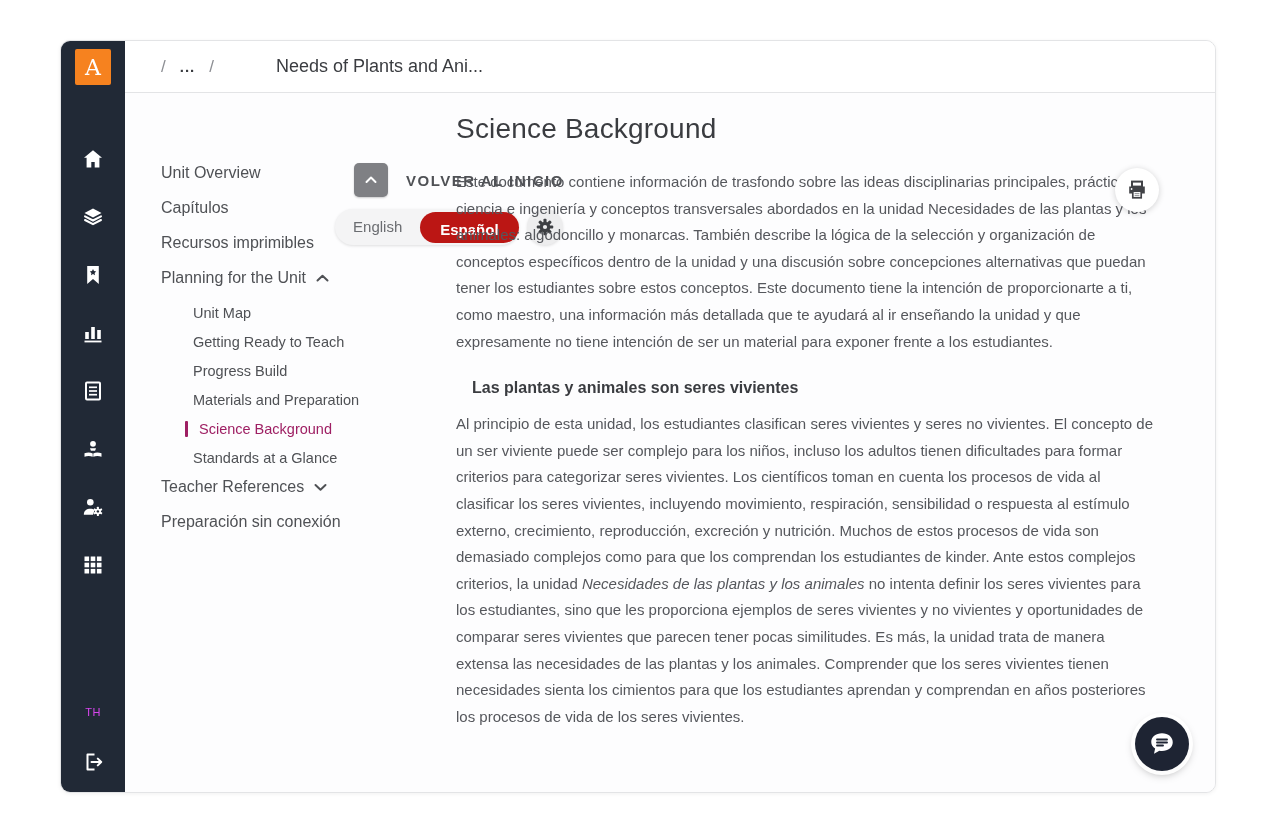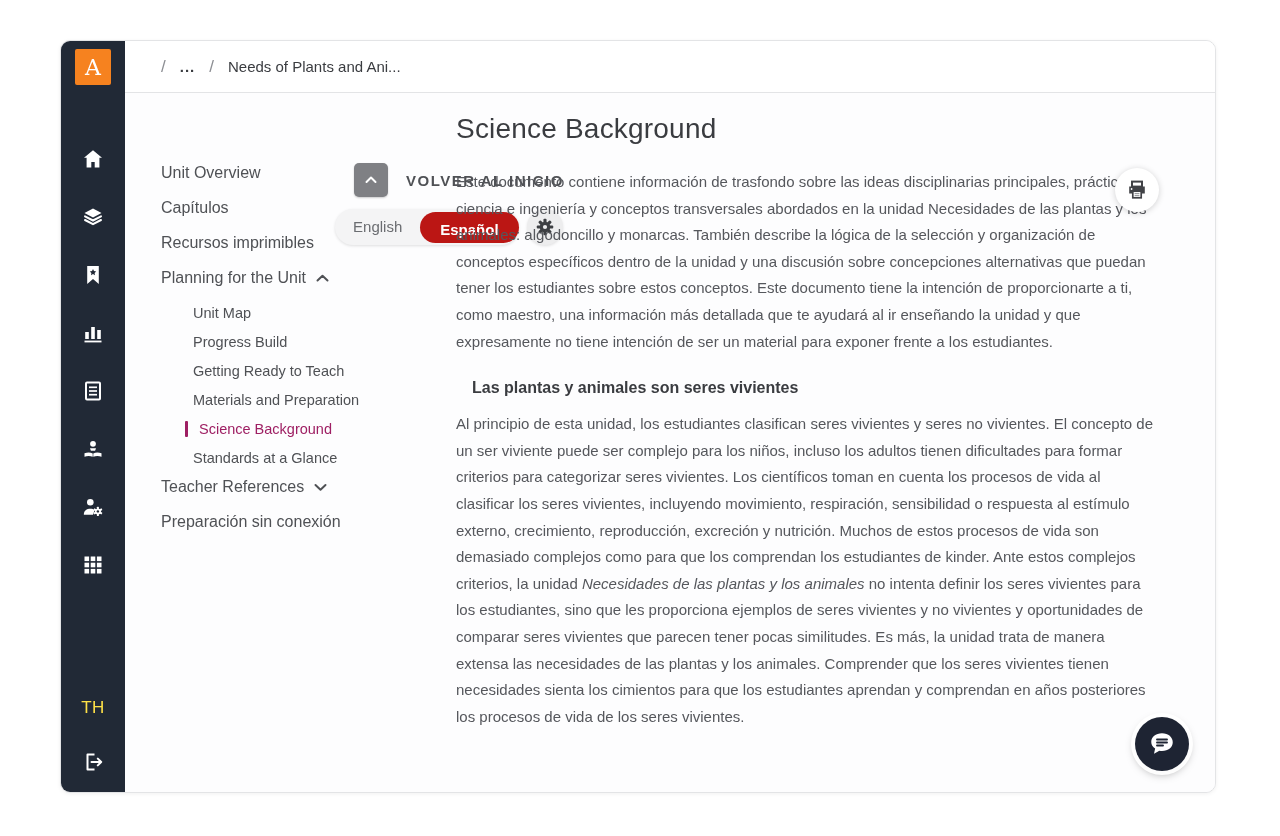--- a/index.html
+++ b/index.html
@@ -27,31 +27,31 @@
     padding:8px 0 18px;
   }
   .logo{
     width:36px;height:36px;background:var(--brand-orange);border-radius:2px;
     display:flex;align-items:center;justify-content:center;cursor:pointer;
     font-family:"DejaVu Serif","Liberation Serif",serif;font-size:22px;color:#fff;
   }
   .rail-icons{display:flex;flex-direction:column;gap:34px;margin-top:62px;align-items:center;}
   .rail-btn{width:24px;height:24px;display:flex;align-items:center;justify-content:center;cursor:pointer;}
   .rail-spacer{flex:1;}
-  .rail-initials{color:#fde047;font-size:17px;letter-spacing:.5px;margin-bottom:32px;cursor:pointer;}
+  .rail-initials{color:#d946ef;font-size:11px;letter-spacing:.5px;margin-bottom:32px;cursor:pointer;}
 
   
   .main-col{flex:1;display:flex;flex-direction:column;min-width:0;}
   .topbar{
     height:52px;flex:0 0 52px;background:#fff;border-bottom:1px solid var(--border);
     border-radius:0 9px 0 0;display:flex;align-items:center;padding-left:36px;gap:14px;
   }
   .crumb-sep{color:#8d8f94;font-size:17px;font-weight:300;}
   .crumb-ellipsis{color:#3a3c40;font-size:15px;font-weight:700;letter-spacing:1px;cursor:pointer;}
-  .crumb-current{color:#3a3c40;font-size:15px;cursor:pointer;}
+  .crumb-current{color:#3a3c40;font-size:18px;cursor:pointer;margin-left:48px;}
 
   .content{flex:1;display:flex;min-height:0;position:relative;background:#fdfdfe;border-radius:0 0 9px 0;}
 
   
   .nav-panel{width:331px;flex:0 0 331px;display:flex;padding:70px 0 14px 36px;}
   .nav-list{flex:1;}
   .nav-item{color:#4f5155;font-size:16px;font-weight:500;line-height:20px;margin:0 0 15px;cursor:pointer;display:flex;align-items:center;gap:8px;white-space:nowrap;}
   .nav-item.sub{font-size:14.5px;margin:0 0 9px 32px;}
   .nav-item.sub.active{margin-left:24px;color:var(--active-link);}
   .nav-item.sub.active .active-bar{display:block;width:3px;height:16px;background:var(--active-link);border-radius:1px;margin-right:3px;}
@@ -207,24 +207,24 @@
               <span class="chev">
                 <svg width="13" height="9" viewBox="0 0 13 9">
                   <path d="M1.5 6.5 L6.5 1.8 11.5 6.5" stroke="#4f5155" stroke-width="2" fill="none" stroke-linecap="round" stroke-linejoin="round"></path>
                 </svg>
               </span>
             </div>
             <div class="nav-item sub">
               <span>Unit Map</span>
             </div>
             <div class="nav-item sub">
+              <span>Getting Ready to Teach</span>
+            </div>
+            <div class="nav-item sub">
               <span>Progress Build</span>
-            </div>
-            <div class="nav-item sub">
-              <span>Getting Ready to Teach</span>
             </div>
             <div class="nav-item sub">
               <span>Materials and Preparation</span>
             </div>
             <div class="nav-item sub active">
               <span class="active-bar"></span>
               <span>Science Background</span>
             </div>
             <div class="nav-item sub">
               <span>Standards at a Glance</span>

